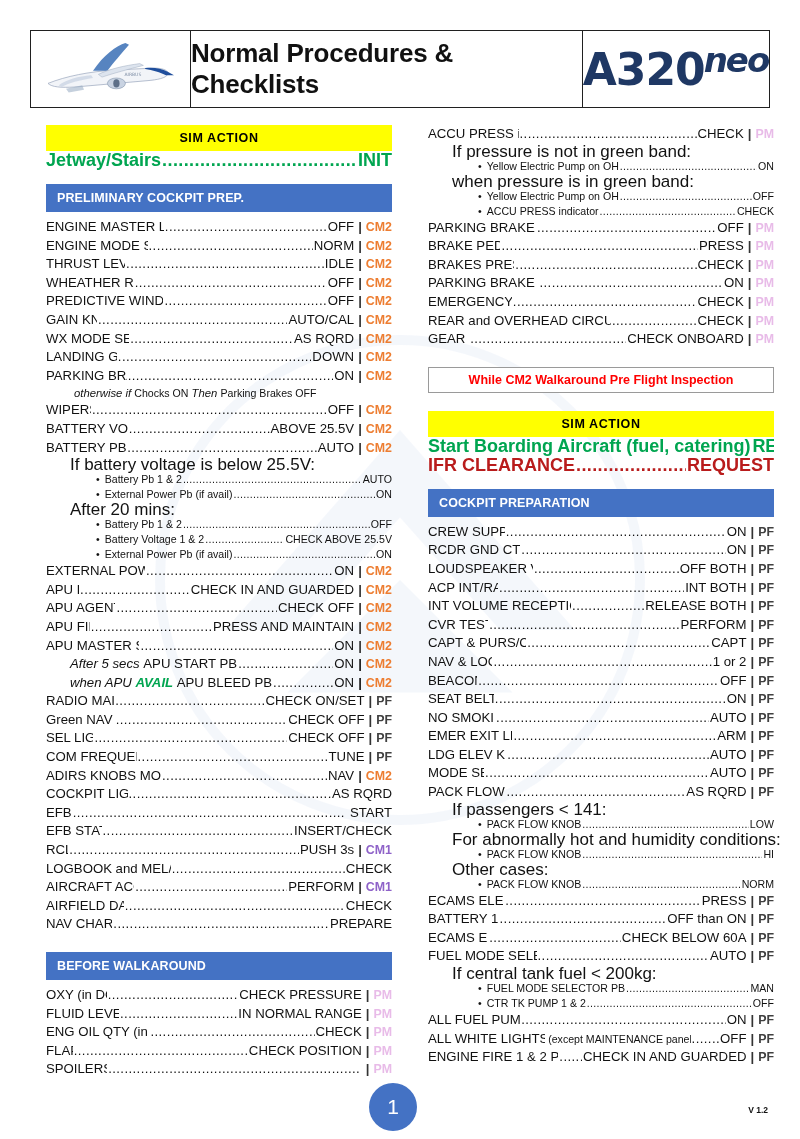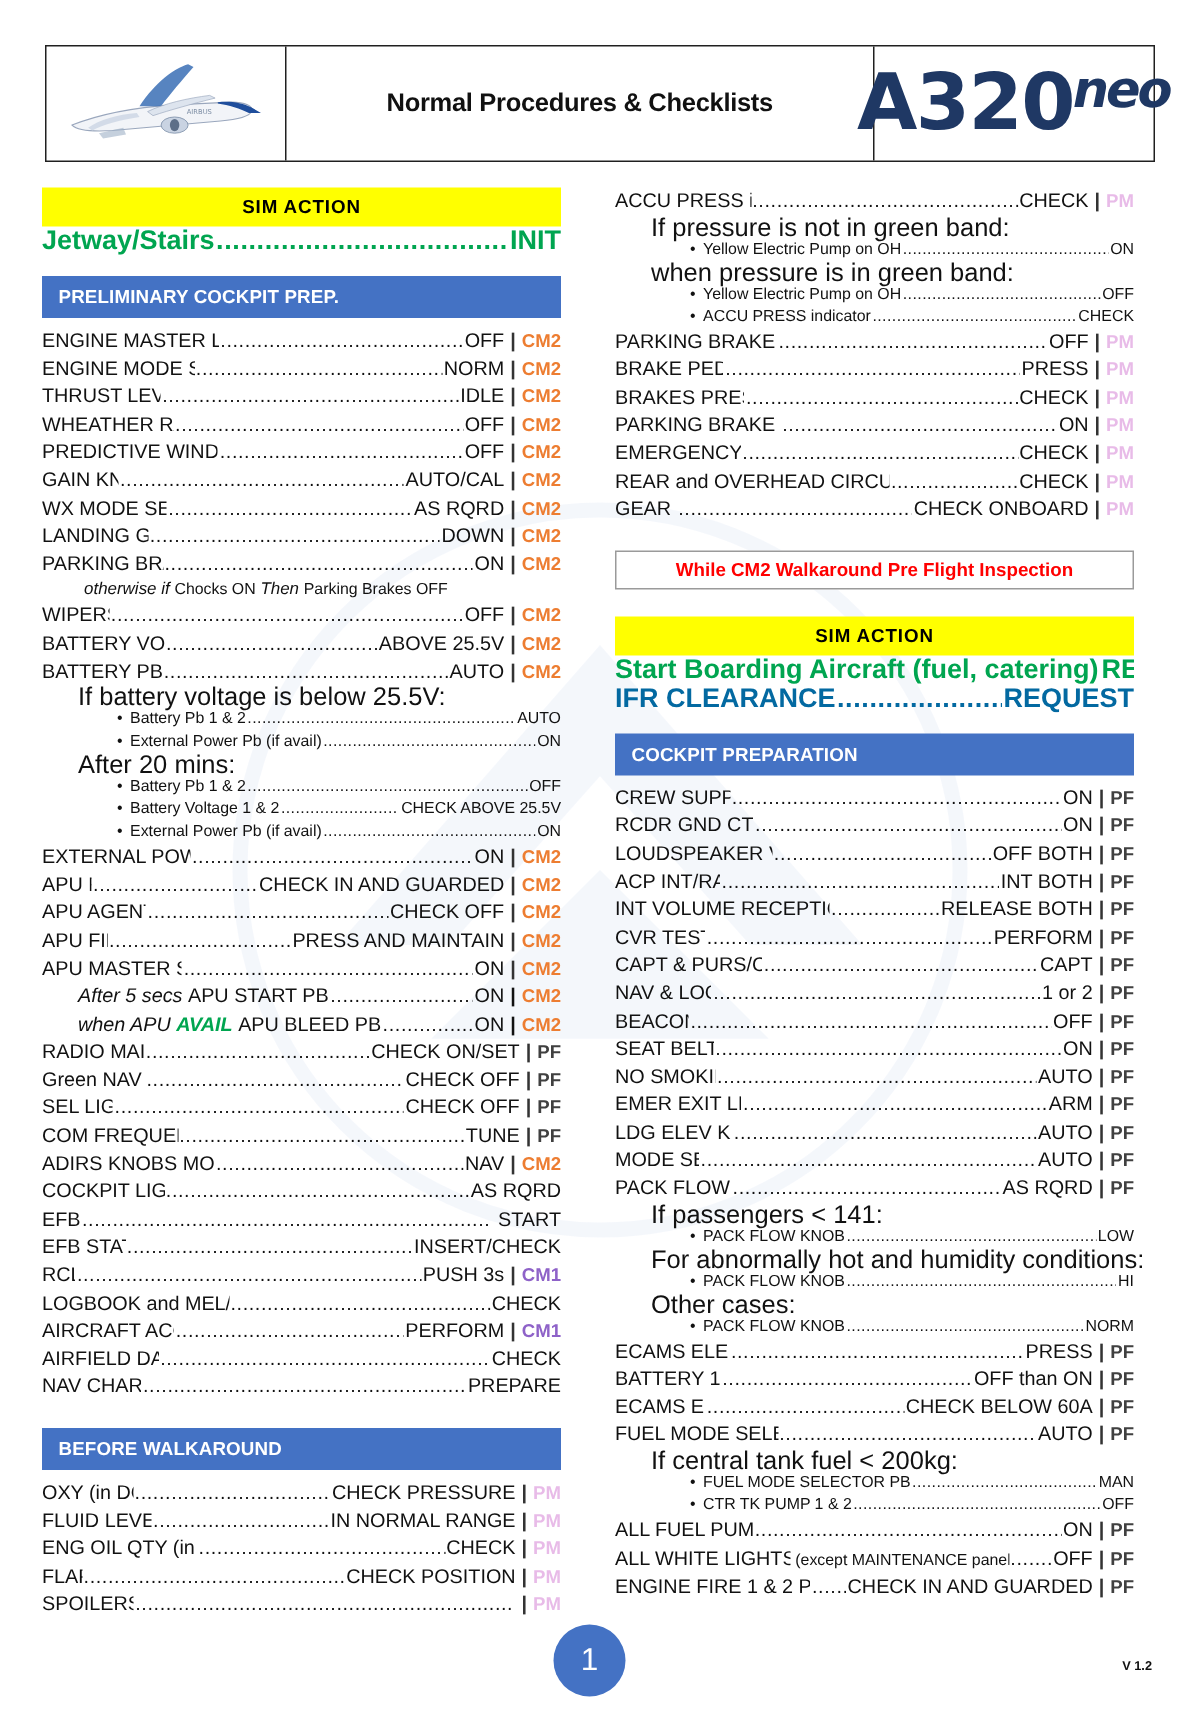--- a/index.html
+++ b/index.html
@@ -39,43 +39,43 @@
   .hdr-logo {
     width: 160px;
     border-right: 1px solid #202020;
     display: flex; align-items: center; justify-content: center;
     overflow: hidden;
   }
   .hdr-title {
     flex: 1;
     border-right: 1px solid #202020;
     display: flex; align-items: center; justify-content: center;
-    font-size: 17px; font-weight: bold;
+    font-size: 26px; font-weight: bold;
     letter-spacing: -0.2px;
     color: #111;
   }
   .hdr-brand {
     width: 186px;
     display: flex; align-items: center; justify-content: center;
   }
   .brand-a320 {
     font-family: "DejaVu Sans", sans-serif;
-    font-size: 52px; font-weight: bold;
+    font-size: 44px; font-weight: bold;
     color: #1F3864; letter-spacing: -1px;
   }
   .brand-neo {
     font-family: "DejaVu Sans", sans-serif;
     font-size: 34px; font-weight: bold;
     color: #1F3864; font-style: italic;
     letter-spacing: -2px;
     position: relative; top: -9px; left: -1px;
   }
 
   
-  .cols { display: flex; margin: 17px 30px 0 28px; gap: 36px; }
+  .cols { display: flex; margin: 17px 30px 0 46px; gap: 36px; }
   .col { width: 346px; }
 
   
   .sim-banner {
     background: #FFFF00;
     text-align: center;
     font-size: 12.5px; font-weight: bold;
     letter-spacing: 0.6px;
     padding: 6px 0 6px 0;
     color: #000;
@@ -122,21 +122,21 @@
   .who.cm1 { color:#8E62C8; }
   .who.pf  { color:#404040; }
   .who.pm  { color:#E8BBE8; }
 
   
   .simrow { font-size: 18px; line-height: 19px; font-weight: bold; display:flex; align-items:flex-start; white-space:nowrap; overflow:hidden; }
   .simrow .item { flex:0 1 auto; }
   .simrow .dots { flex:1 1 auto; overflow:hidden; letter-spacing:0.4px; margin:0 1px; }
   .simrow .act  { flex:0 0 auto; }
   .simrow.green { color:#00A550; }
-  .simrow.red   { color:#0369a1; }
+  .simrow.red   { color:#b91c1c; }
 
   
   .note {
     font-size: 17px;
     line-height: 15px;
     padding-left: 24px;
     white-space: nowrap;
     color:#111;
   }
   .bullet {

